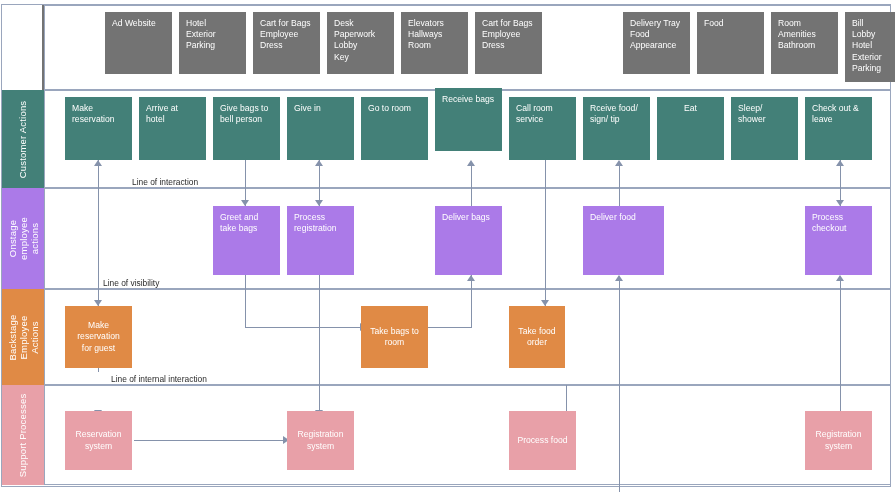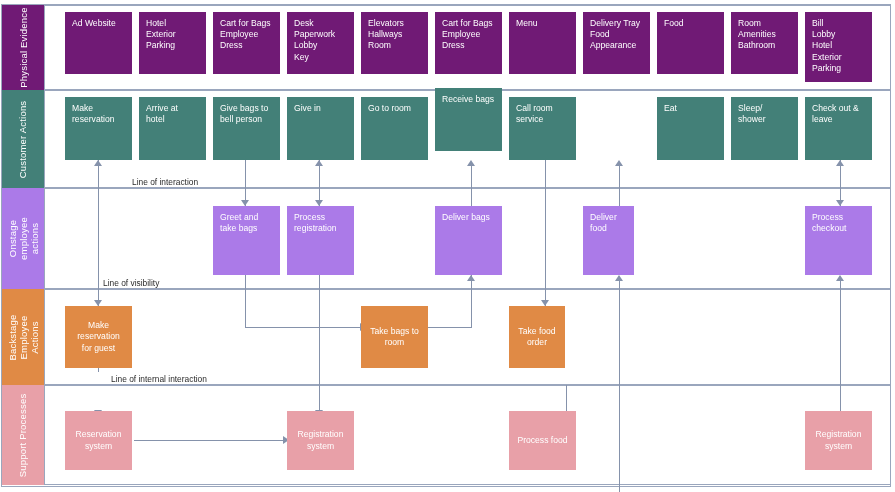--- a/index.html
+++ b/index.html
@@ -31,21 +31,21 @@
     background:#ffffff;
   }
   
   .node{
     position:absolute;box-sizing:border-box;
     color:#ffffff;font-size:8.6px;line-height:11.2px;
     padding:6px 7px;white-space:pre-line;overflow:hidden;
     z-index:6;
   }
   .node.center{display:flex;align-items:center;justify-content:center;text-align:center;padding:4px;}
-  .n-evidence{background:#701a75;}
+  .n-evidence{background:#737373;margin-left:40px;}
   .n-customer{background:#438078;}
   .n-onstage {background:#ab7ae8;}
   .n-backstage{background:#e08a45;}
   .n-support {background:#e8a0a8;}
   
   .sepline{
     position:absolute;left:44px;width:847px;height:0;
     border-top:1px solid #9aa6bd;z-index:4;
   }
   .sepcap{
@@ -153,21 +153,20 @@
   <div class="node n-evidence" style="left:287px;top:12px;width:67px;height:62px;">Desk
 Paperwork
 Lobby
 Key</div>
   <div class="node n-evidence" style="left:361px;top:12px;width:67px;height:62px;">Elevators
 Hallways
 Room</div>
   <div class="node n-evidence" style="left:435px;top:12px;width:67px;height:62px;">Cart for Bags
 Employee
 Dress</div>
-  <div class="node n-evidence" style="left:509px;top:12px;width:67px;height:62px;">Menu</div>
   <div class="node n-evidence" style="left:583px;top:12px;width:67px;height:62px;">Delivery Tray
 Food
 Appearance</div>
   <div class="node n-evidence" style="left:657px;top:12px;width:67px;height:62px;">Food</div>
   <div class="node n-evidence" style="left:731px;top:12px;width:67px;height:62px;">Room
 Amenities
 Bathroom</div>
   <div class="node n-evidence" style="left:805px;top:12px;width:67px;height:70px;">Bill
 Lobby
 Hotel
@@ -178,32 +177,34 @@
 reservation</div>
   <div class="node n-customer" style="left:139px;top:97px;width:67px;height:63px;">Arrive at
 hotel</div>
   <div class="node n-customer" style="left:213px;top:97px;width:67px;height:63px;">Give bags to
 bell person</div>
   <div class="node n-customer" style="left:287px;top:97px;width:67px;height:63px;">Give in</div>
   <div class="node n-customer" style="left:361px;top:97px;width:67px;height:63px;">Go to room</div>
   <div class="node n-customer" style="left:435px;top:88px;width:67px;height:63px;">Receive bags</div>
   <div class="node n-customer" style="left:509px;top:97px;width:67px;height:63px;">Call room
 service</div>
-  <div class="node n-customer" style="left:657px;top:97px;width:67px;height:63px;">Eat</div>
+  <div class="node n-customer" style="left:583px;top:97px;width:67px;height:63px;">Rceive food/
+sign/ tip</div>
+  <div class="node n-customer" style="left:657px;top:97px;width:67px;height:63px;text-align:center;">Eat</div>
   <div class="node n-customer" style="left:731px;top:97px;width:67px;height:63px;">Sleep/
 shower</div>
   <div class="node n-customer" style="left:805px;top:97px;width:67px;height:63px;">Check out &amp;
 leave</div>
 
   <div class="node n-onstage" style="left:213px;top:206px;width:67px;height:69px;">Greet and
 take bags</div>
   <div class="node n-onstage" style="left:287px;top:206px;width:67px;height:69px;">Process
 registration</div>
   <div class="node n-onstage" style="left:435px;top:206px;width:67px;height:69px;">Deliver bags</div>
-  <div class="node n-onstage" style="left:583px;top:206px;width:51px;height:69px;">Deliver food</div>
+  <div class="node n-onstage" style="left:583px;top:206px;width:81px;height:69px;">Deliver food</div>
   <div class="node n-onstage" style="left:805px;top:206px;width:67px;height:69px;">Process
 checkout</div>
 
   <div class="node n-backstage center" style="left:65px;top:306px;width:67px;height:62px;">Make
 reservation
 for guest</div>
   <div class="node n-backstage center" style="left:361px;top:306px;width:67px;height:62px;">Take bags to
 room</div>
   <div class="node n-backstage center" style="left:509px;top:306px;width:56px;height:62px;">Take food
 order</div>

